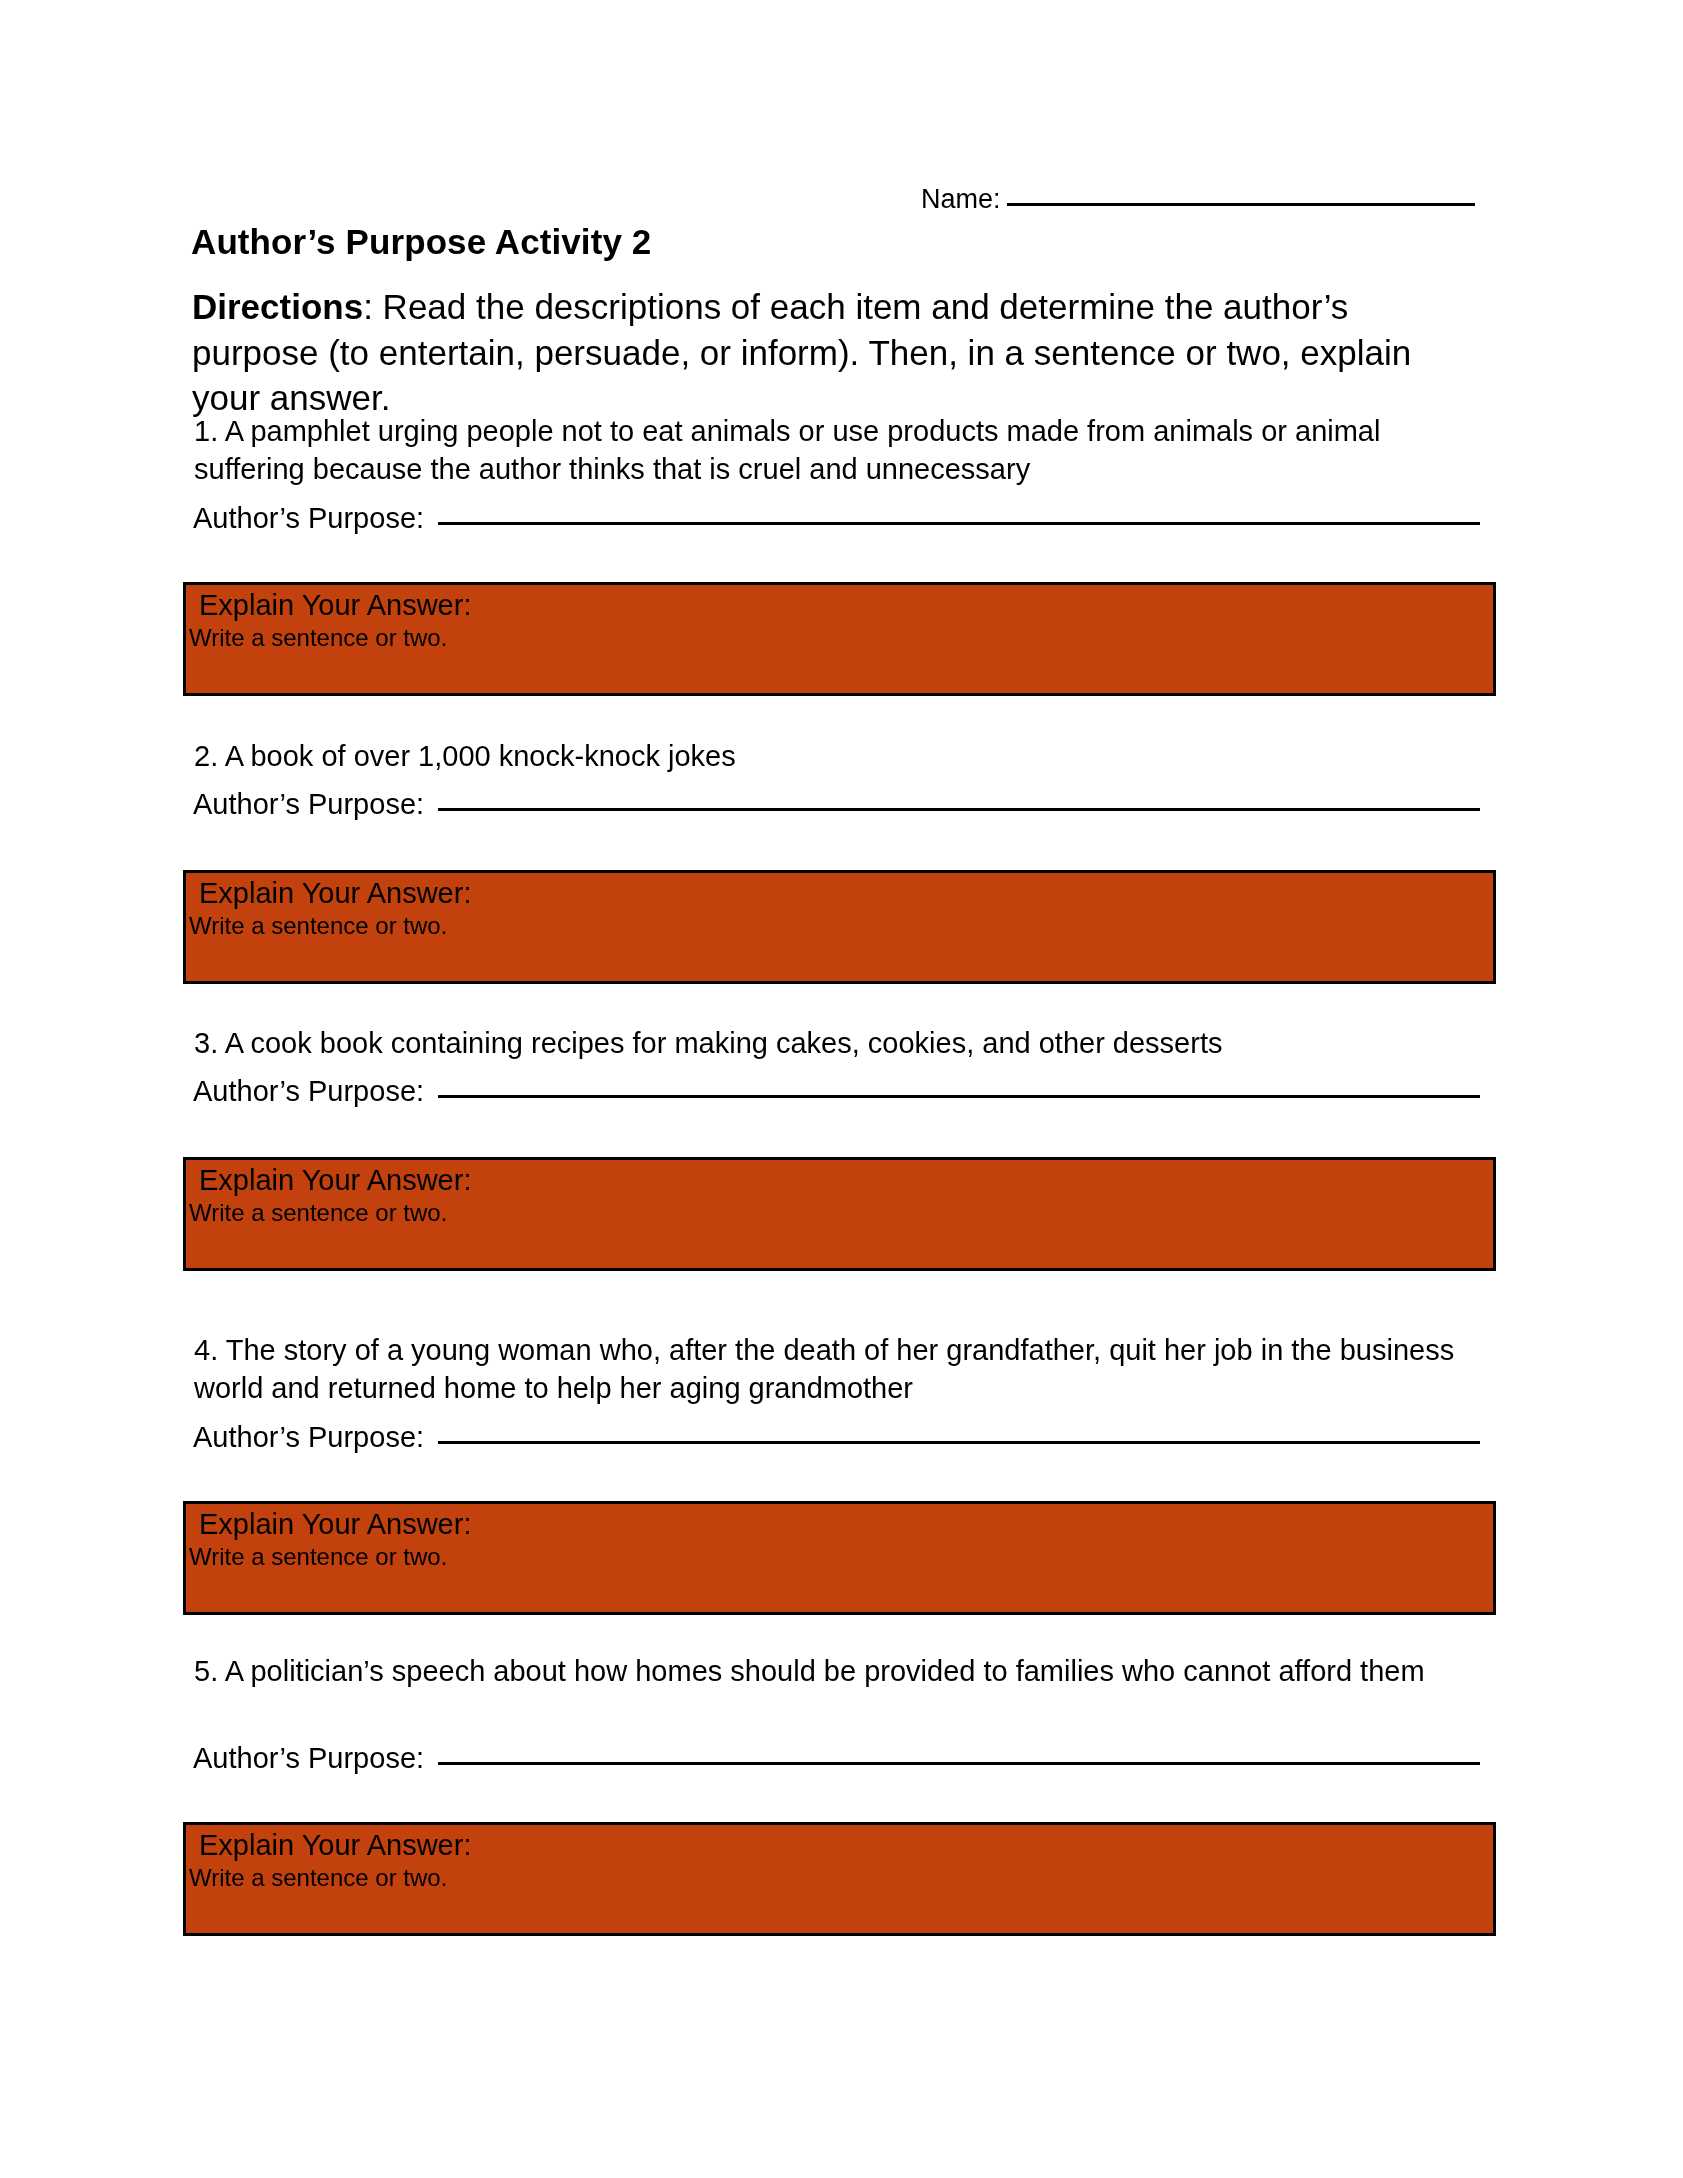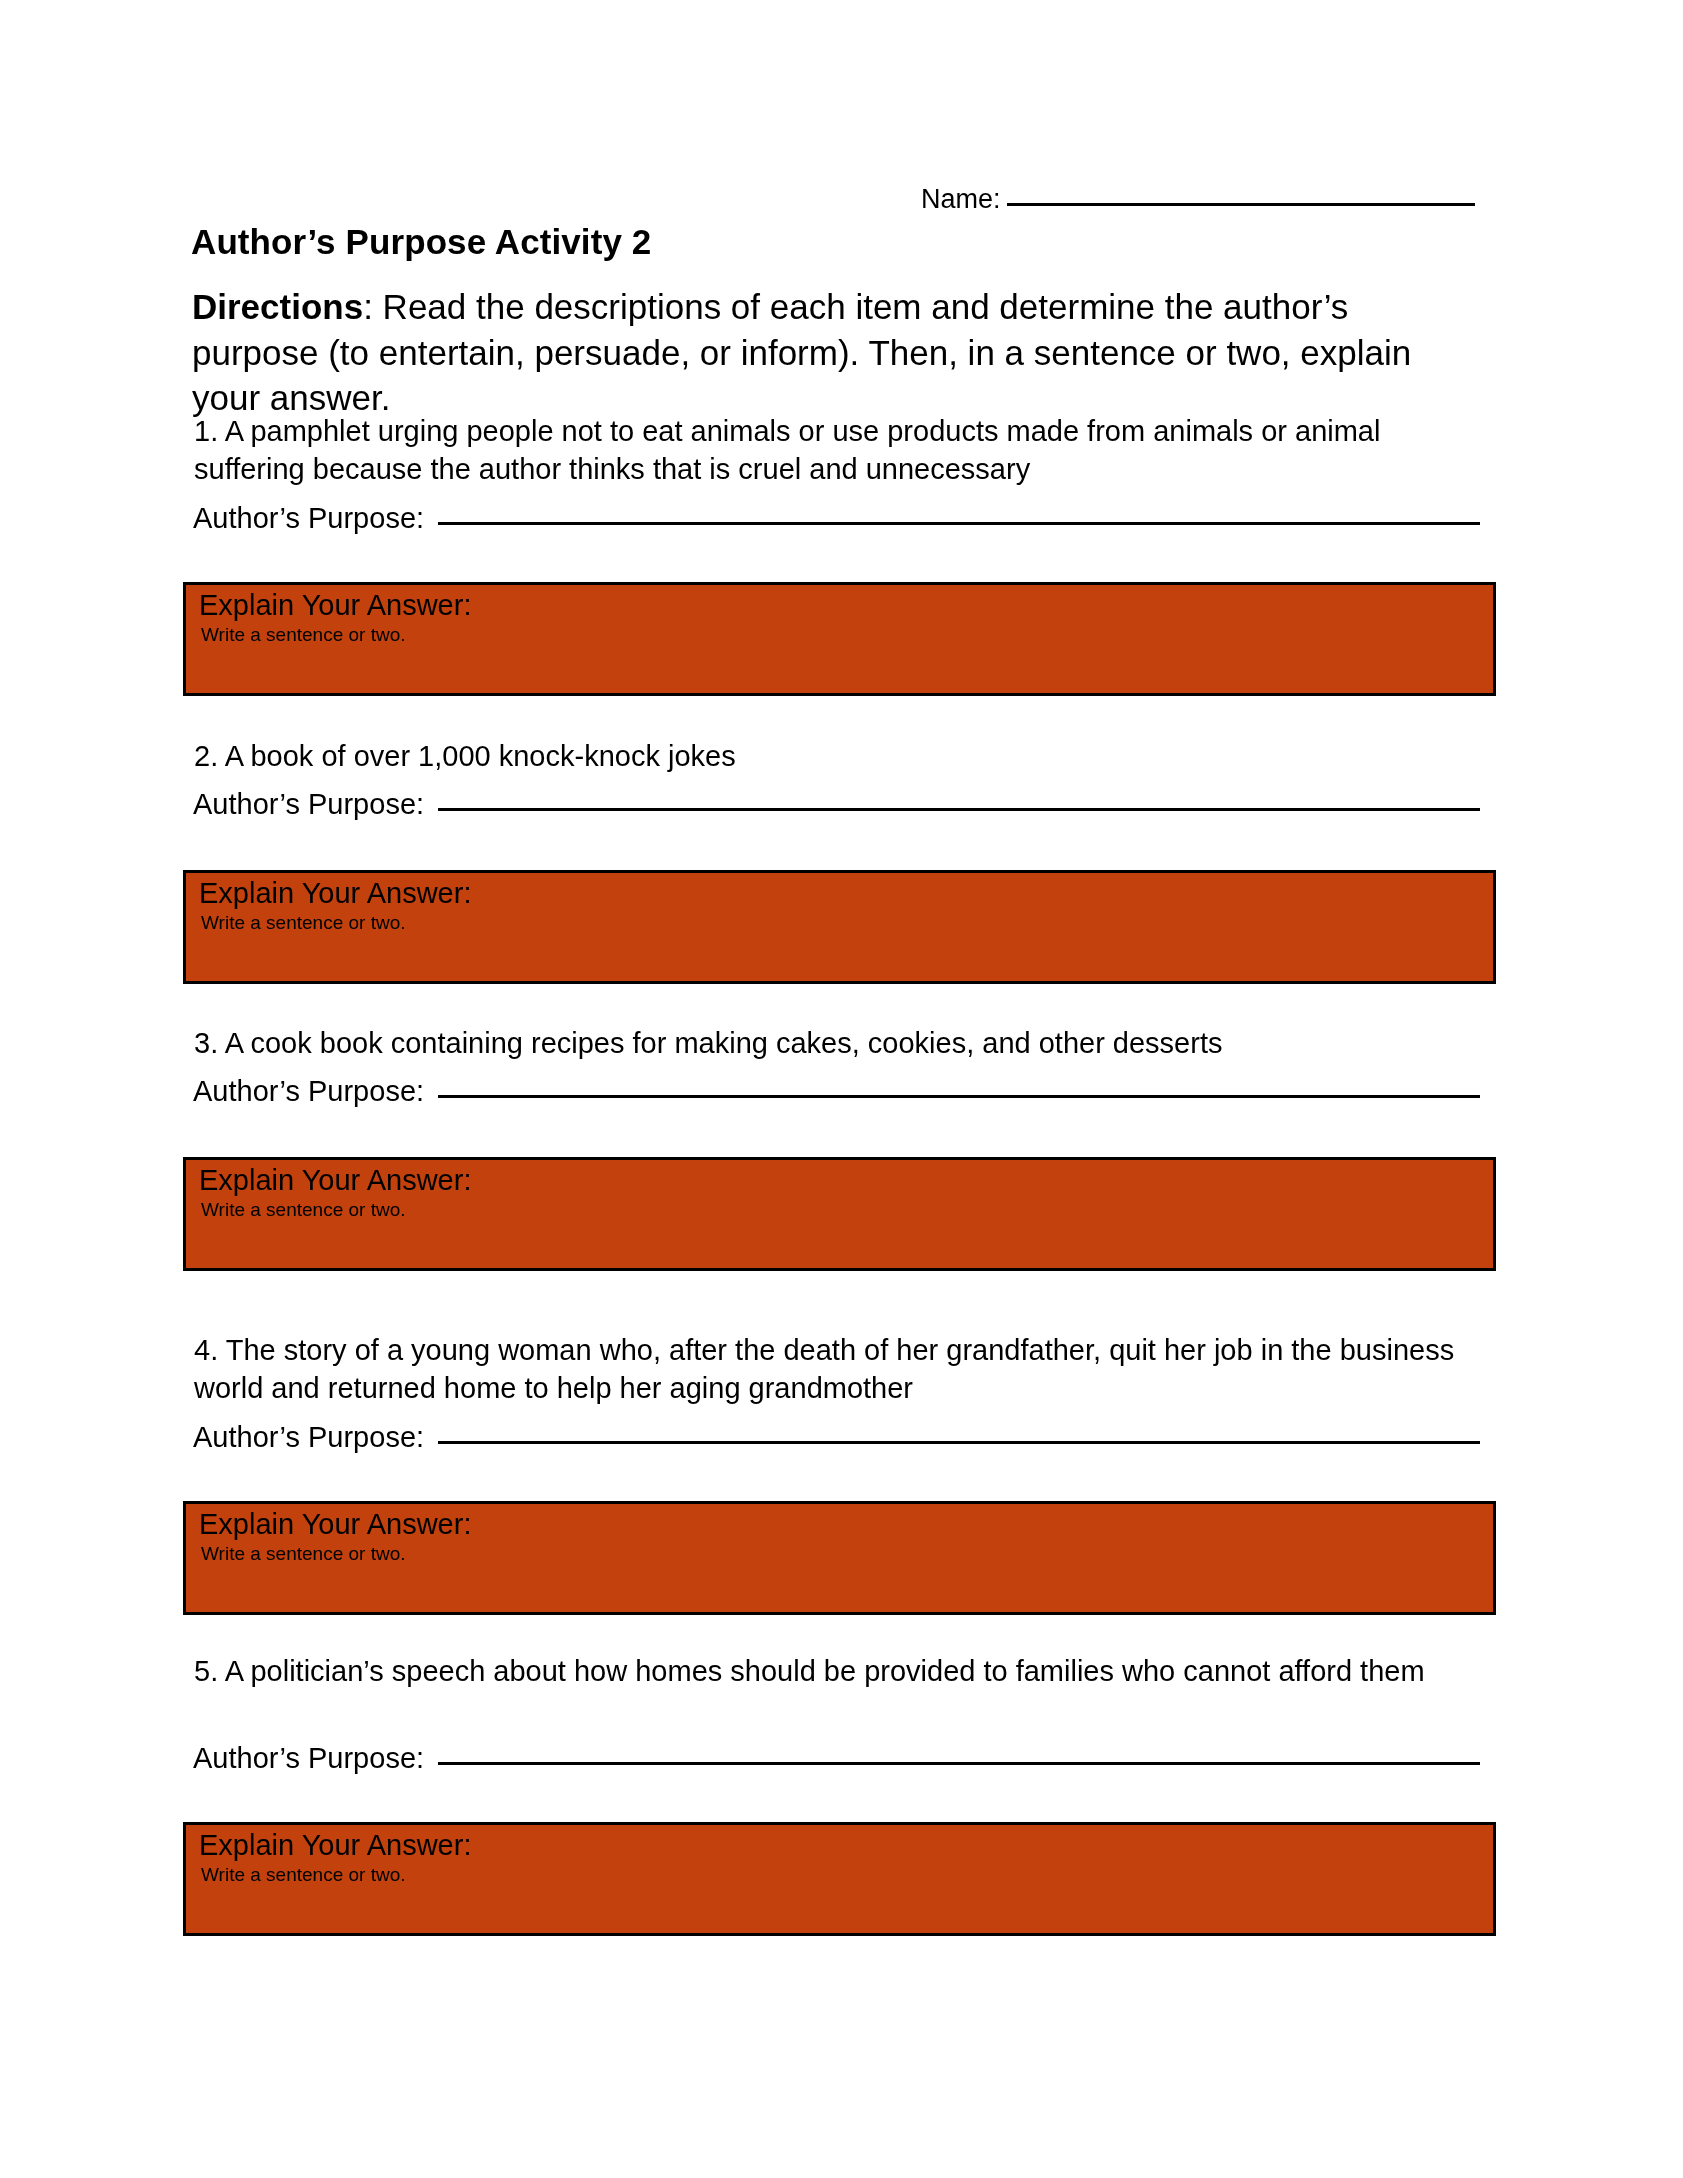--- a/index.html
+++ b/index.html
@@ -120,23 +120,23 @@
   .answer-heading {
     position: absolute;
     left: 13px;
     top: 5px;
     font-size: 29px;
     line-height: 1.05;
     white-space: nowrap;
   }
   .answer-sub {
     position: absolute;
-    left: 15px;
+    left: 3px;
     top: 40px;
-    font-size: 19px;
+    font-size: 24px;
     line-height: 1.05;
     white-space: nowrap;
   }
 </style>
 </head>
 <body>
 
 <div class="page">
 
   <div class="name-row">

